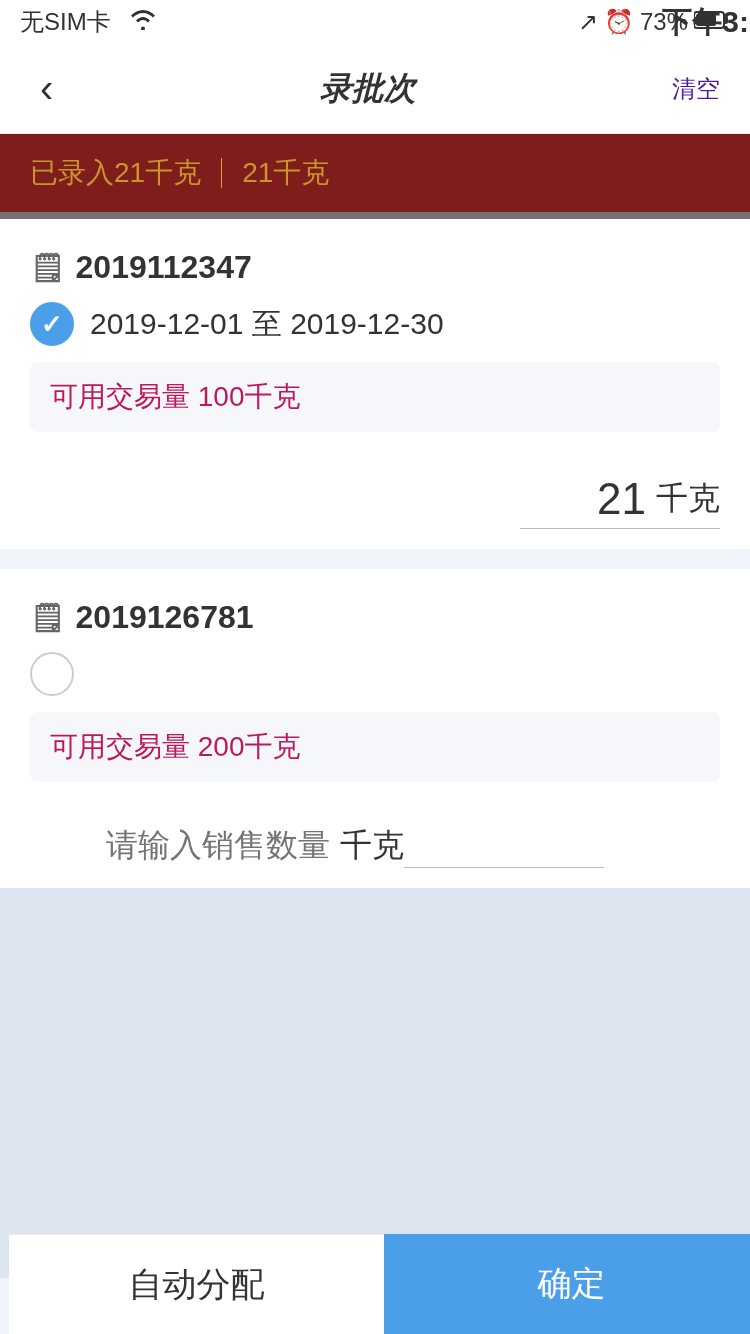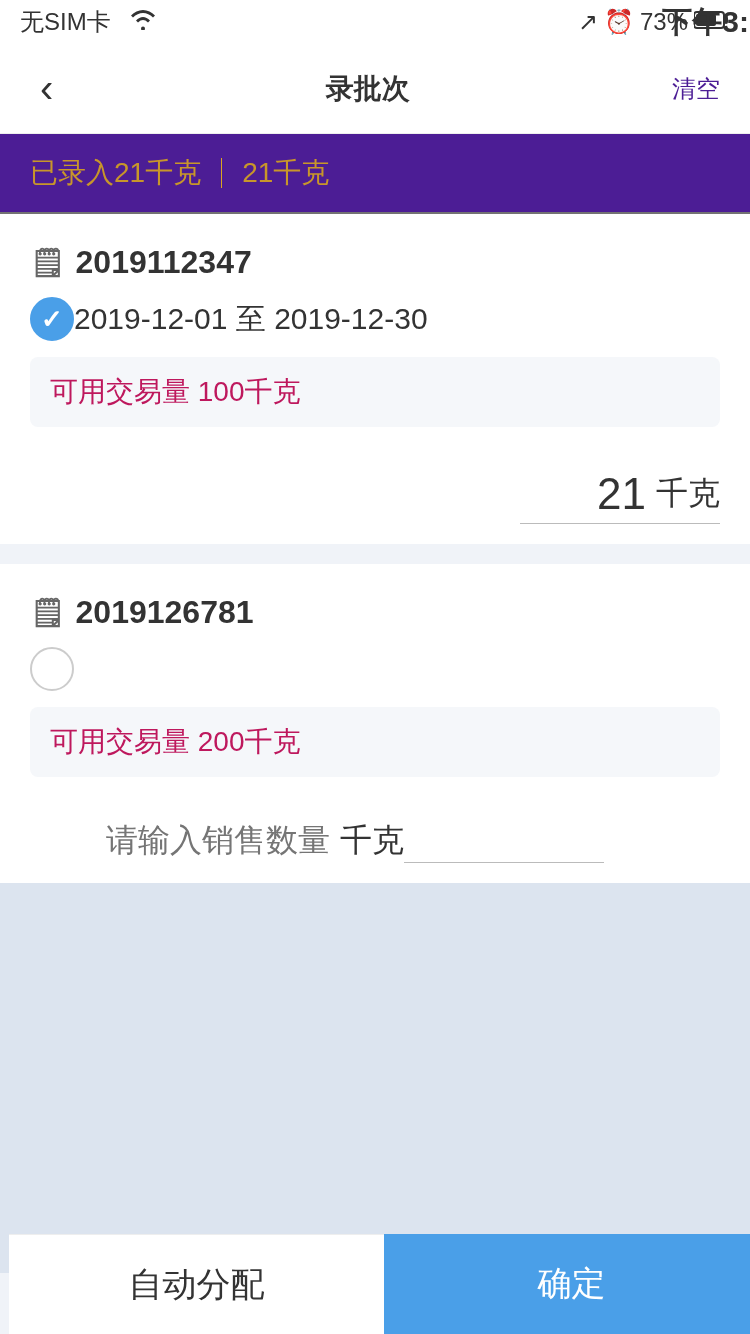--- a/index.html
+++ b/index.html
@@ -56,39 +56,40 @@
       padding: 0 30px;
       border-bottom: 1px solid #eee;
     }
     .nav-back {
       font-size: 40px;
       color: #333;
       cursor: pointer;
       padding: 10px;
     }
     .nav-title {
-      font-size: 28px;
+      font-size: 32px;
       font-weight: 600;
       color: #333;
+      font-style: italic;
     }
     .nav-clear {
       font-size: 24px;
       color: #4c1d95;
       cursor: pointer;
     }
 
     
     .info-banner {
       width: 750px;
-      background: #4c1d95;
+      background: #7f1d1d;
       padding: 20px 30px;
       display: flex;
       align-items: center;
       gap: 20px;
-      border-bottom: 2px solid #737373;
+      border-bottom: 7px solid #737373;
     }
     .info-label {
       font-size: 28px;
       color: #c8962a;
     }
     .info-divider {
       width: 1px;
       height: 30px;
       background: #daa520;
     }
@@ -103,20 +104,21 @@
       gap: 10px;
       font-size: 32px;
       font-weight: 600;
       color: #333;
       margin-bottom: 16px;
     }
 
     .card-row {
       display: flex;
       align-items: center;
+      gap: 16px;
       margin-bottom: 16px;
       text-align: center;
     }
 
     .checkbox-circle {
       width: 44px;
       height: 44px;
       border-radius: 50%;
       border: 2px solid #ccc;
       display: flex;

